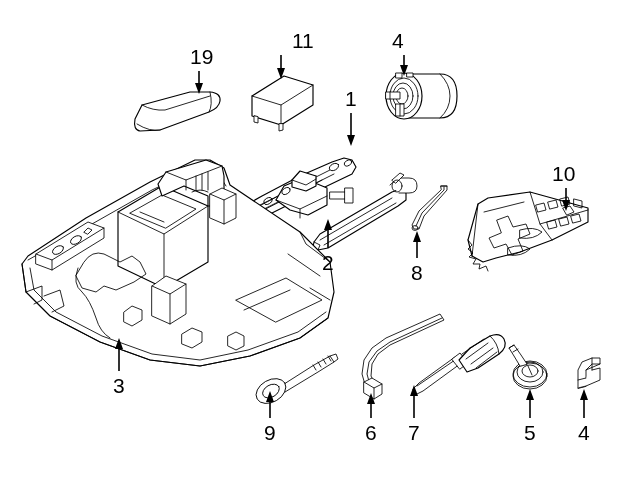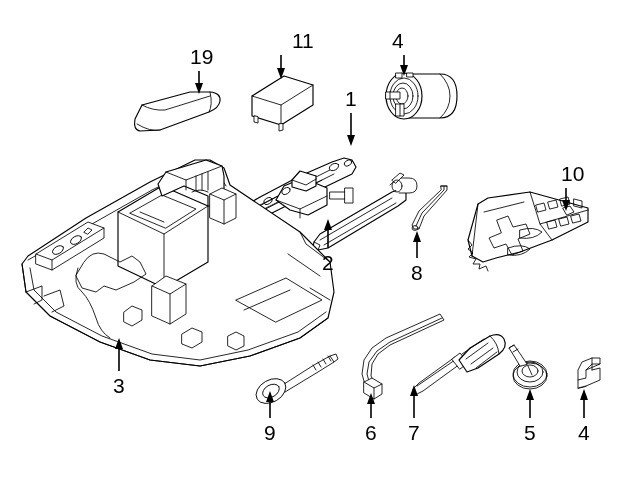--- a/index.html
+++ b/index.html
@@ -343,18 +343,18 @@
 
   <div class="callout-label" style="left:345px; top:88px;">1</div>
   <div class="callout-label" style="left:322px; top:252px;">2</div>
   <div class="callout-label" style="left:113px; top:375px;">3</div>
   <div class="callout-label" style="left:578px; top:422px;">4</div>
   <div class="callout-label" style="left:524px; top:422px;">5</div>
   <div class="callout-label" style="left:365px; top:422px;">6</div>
   <div class="callout-label" style="left:408px; top:422px;">7</div>
   <div class="callout-label" style="left:411px; top:262px;">8</div>
   <div class="callout-label" style="left:264px; top:422px;">9</div>
-  <div class="callout-label" style="left:552px; top:163px;margin-left:9px;">10</div>
+  <div class="callout-label" style="left:552px; top:163px;">10</div>
   <div class="callout-label" style="left:272px; top:30px;margin-left:20px;">11</div>
   <div class="callout-label" style="left:392px; top:30px;">4</div>
   <div class="callout-label" style="left:190px; top:46px;">19</div>
 
 </div>
 
 </body></html>

